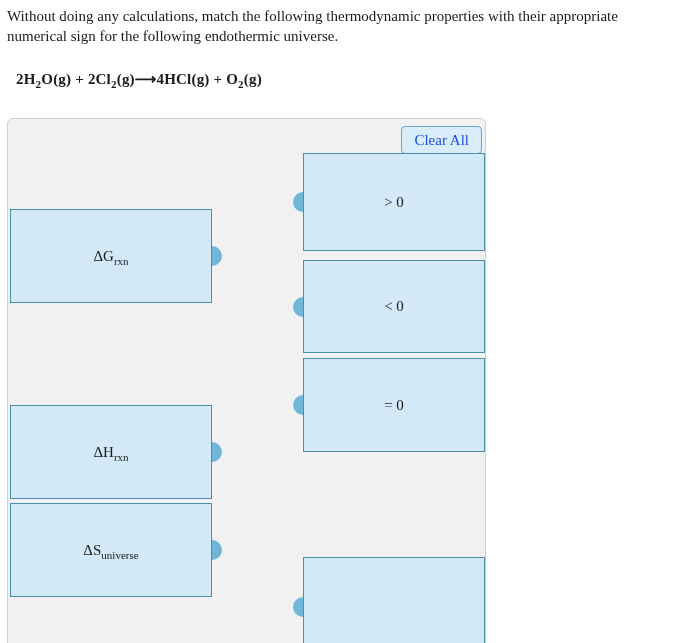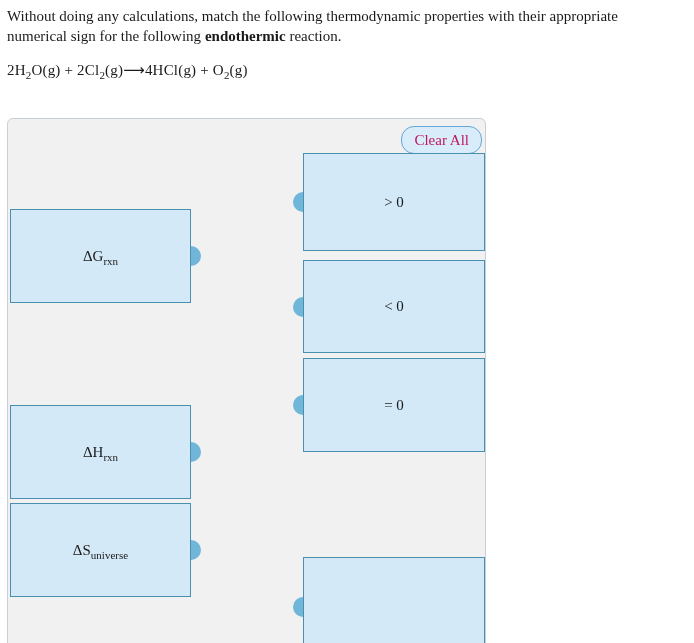--- a/index.html
+++ b/index.html
@@ -11,75 +11,75 @@
     font-family: "Liberation Serif", serif;
     color: #1a1a1a;
   }
   .page { position: relative; width: 694px; height: 643px; }
 
   .instructions {
     position: absolute; left: 7px; top: 6px;
     width: 632px; margin: 0;
     font-size: 15px; line-height: 20px;
   }
-  .instructions b { font-weight: bold; }
+  .instructions b { font-weight: normal; }
 
   .equation {
-    position: absolute; left: 7px; top: 61px; margin: 0;
-    font-size: 15px; font-weight: normal; letter-spacing: 0.2px;
+    position: absolute; left: 7px; top: 61px; margin: 9px;
+    font-size: 15px; font-weight: bold; letter-spacing: 0.2px;
   }
   sub { font-size: 11px; line-height: 0; }
 
   .panel {
     position: absolute; left: 7px; top: 118px;
     width: 479px; height: 560px;
     background: var(--panel-bg, #f1f1f2);
     border: 1px solid var(--panel-border, #c6cfd7);
     border-radius: 6px;
   }
 
   .clear-all {
     position: absolute; top: 7px; right: 3px;
     height: 28px; padding: 0 12px;
     font-family: "Liberation Serif", serif; font-size: 15px;
-    color: #be185d;
+    color: #1d4ed8;
     background: var(--button-bg, #d9ecf9);
     border: 1px solid var(--button-border, #64a7d8);
-    border-radius: 13px;
+    border-radius: 4px;
     cursor: pointer;
   }
 
   .match-box {
     position: absolute;
     background: var(--box-fill, #d3e9f7);
     border: 1px solid var(--box-border, #4a8fae);
     display: flex; align-items: center; justify-content: center;
     font-size: 15px;
     cursor: pointer;
   }
-  .left-box  { left: 2px;  width: 181px; height: 94px; }
+  .left-box  { left: 2px;  width: 202px; height: 94px; }
   .right-box { left: 295px; width: 182px; }
 
   .tab {
     position: absolute;
     width: 10px; height: 20px;
     background: var(--tab-fill, #6fb6d9);
     top: 50%; transform: translateY(-50%);
   }
   .tab-right { right: -11px; border-radius: 0 10px 10px 0; }
   .tab-left  { left: -11px;  border-radius: 10px 0 0 10px; }
 
   .box-label { text-align: center; }
 </style>
 </head>
 <body>
 
 <div class="page">
 
-  <p class="instructions"><span>Without doing any calculations, match the following thermodynamic properties with their appropriate numerical sign for the following </span><b>endothermic</b><span> reaction.</span></p>
+  <p class="instructions"><span>Without doing any calculations, match the following thermodynamic properties with their appropriate numerical sign for the following </span><b>endothermic</b><span> universe.</span></p>
 
   <p class="equation"><span>2H</span><sub>2</sub><span>O(g) + 2Cl</span><sub>2</sub><span>(g)⟶4HCl(g) + O</span><sub>2</sub><span>(g)</span></p>
 
   <div class="panel">
 
     <button class="clear-all">Clear All</button>
 
     <div class="match-box left-box" style="top:90px">
       <span class="box-label"><span>ΔG</span><sub>rxn</sub></span>
       <span class="tab tab-right"></span>

